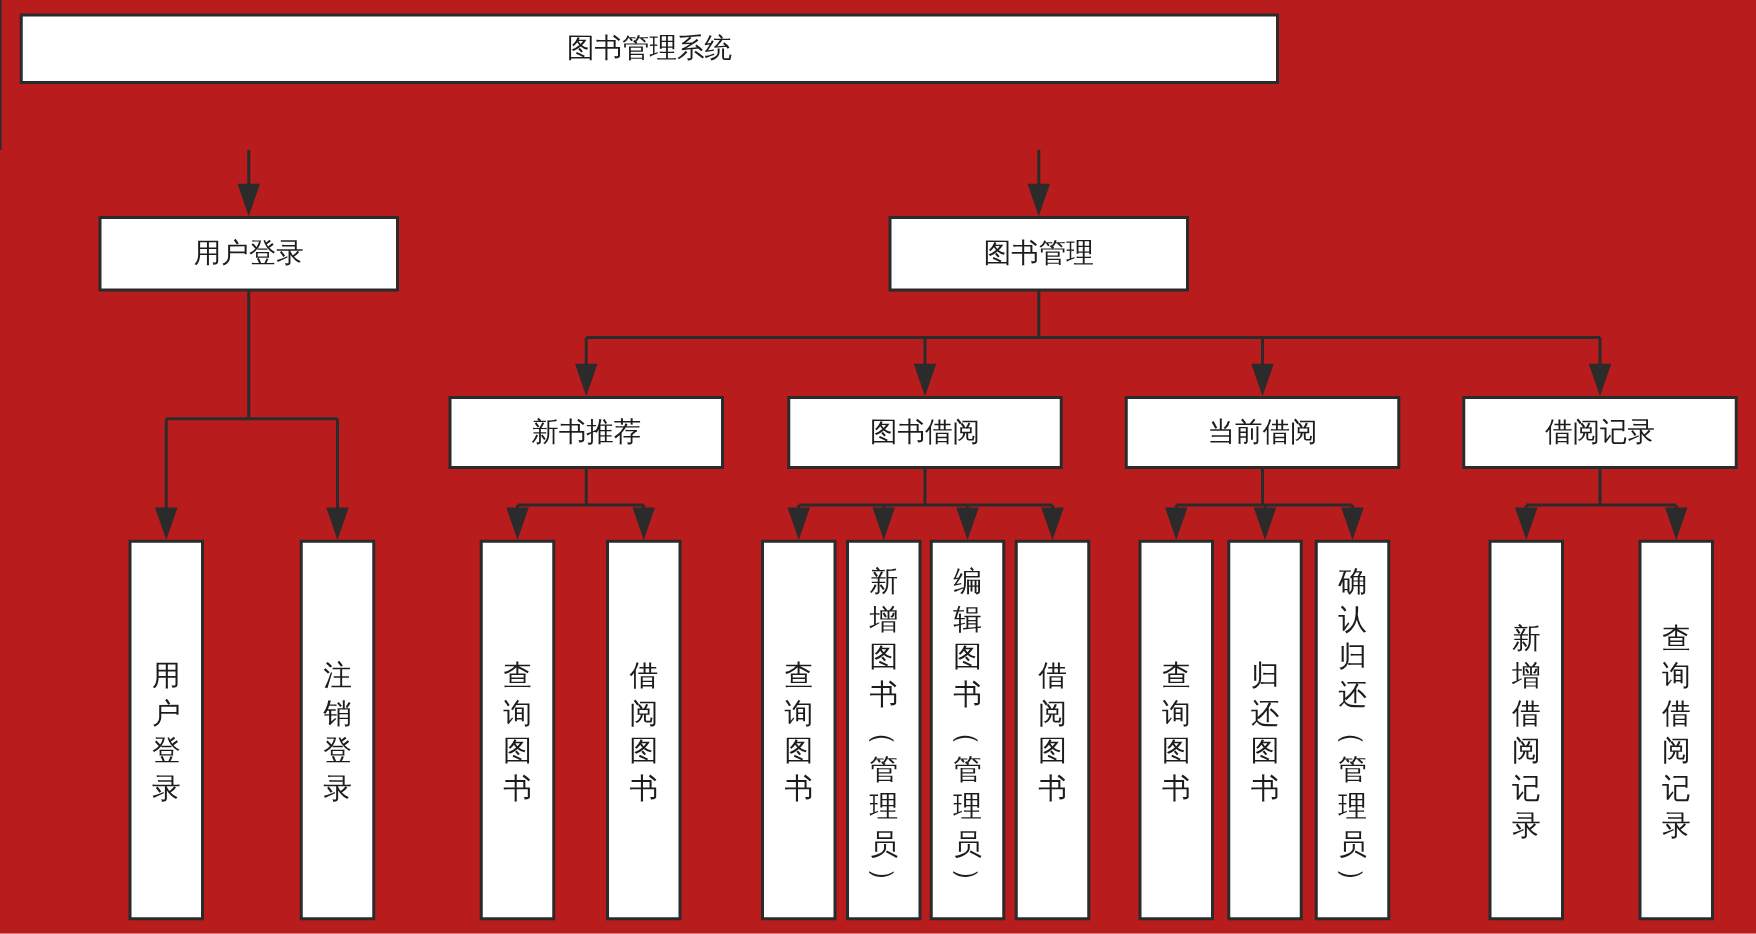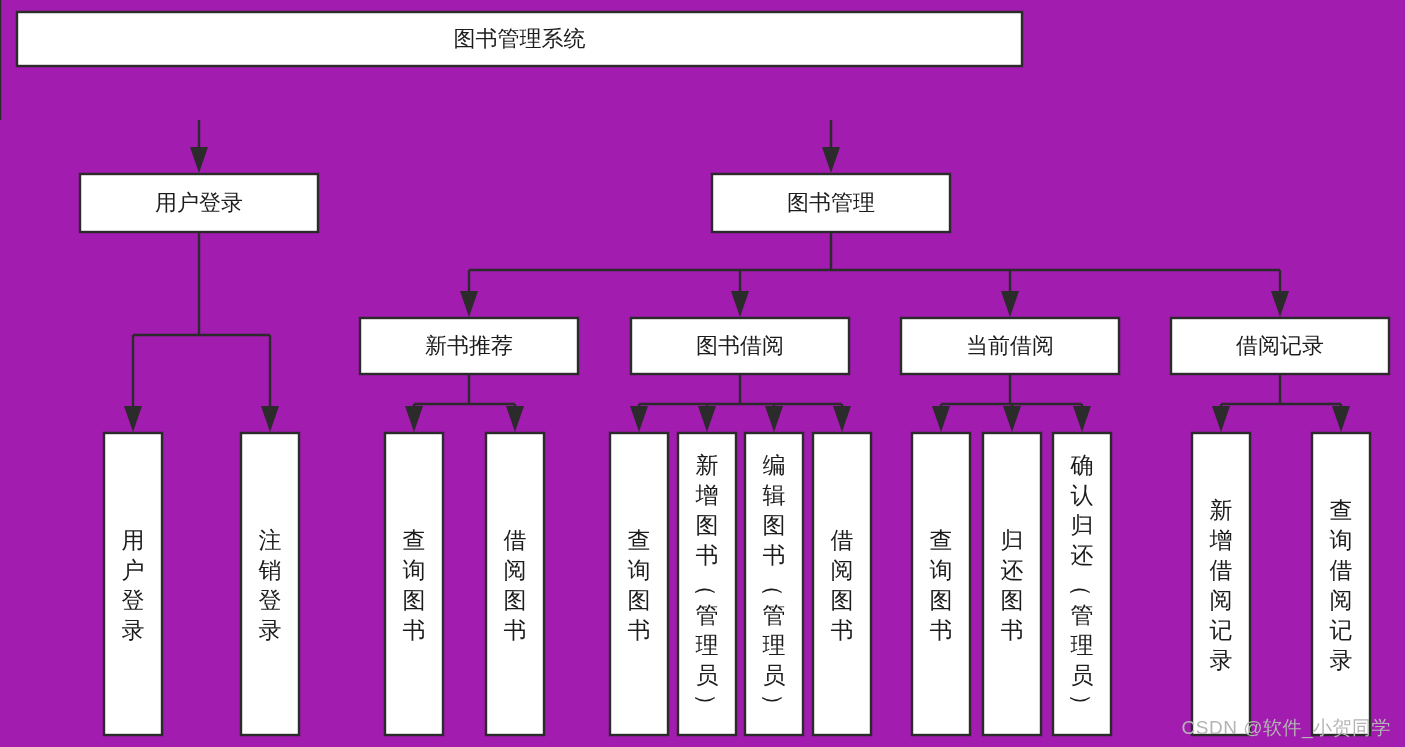--- a/index.html
+++ b/index.html
@@ -10,21 +10,21 @@
   body {
     width: 1405px;
     height: 747px;
     font-family: "Liberation Sans", "DejaVu Sans", sans-serif;
     overflow: hidden;
   }
   #diagram-root {
     position: relative;
     width: 1405px;
     height: 747px;
-    background: #a21caf;
+    background: #b91c1c;
   }
   svg#flow {
     position: absolute;
     left: 0;
     top: 0;
     width: 1405px;
     height: 747px;
     display: block;
   }
   .node-rect {
@@ -265,15 +265,14 @@
           <text x="1341" y="548" class="node-label-v">询</text>
           <text x="1341" y="578" class="node-label-v">借</text>
           <text x="1341" y="608" class="node-label-v">阅</text>
           <text x="1341" y="638" class="node-label-v">记</text>
           <text x="1341" y="668" class="node-label-v">录</text>
         </g>
       </g>
 
   </svg>
 
-  <div class="watermark">CSDN @软件_小贺同学</div>
 
 </div>
 
 </body></html>

